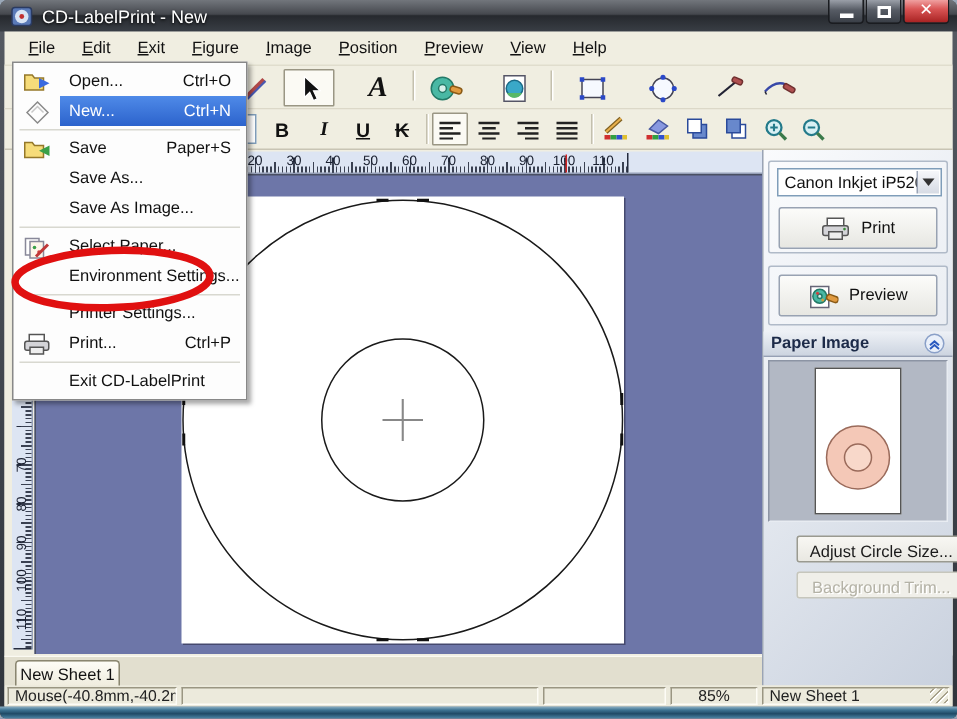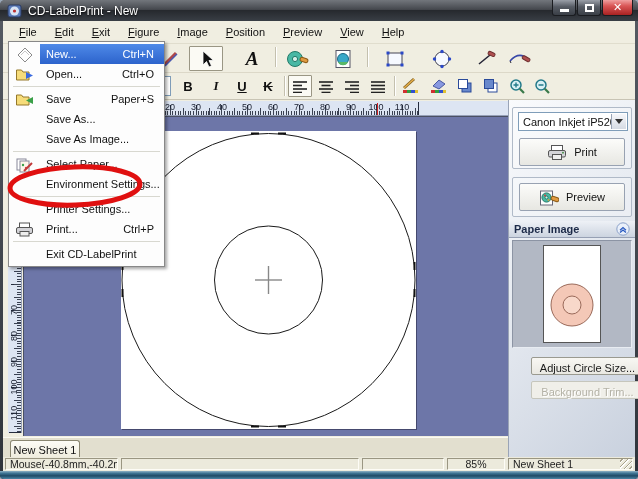--- a/index.html
+++ b/index.html
@@ -460,42 +460,42 @@
       <div class="spane sp-sheet">
         <span>New Sheet 1</span>
         <div class="grip"></div>
       </div>
     </div>
   </div>
 
   <div class="bottomframe"></div>
 
   <div class="filemenu">
+    <div class="menu-item">
+      <span class="icon-cell">
+          <svg width="19" height="16">
+            <path d="M1.5,4 h5 l1.5,2 h6 v8 h-12.5 z" fill="#f6dc7a" stroke="#95782a"></path>
+            <polygon points="11,6 18,9.5 11,13" fill="#3a6ae0"></polygon>
+          </svg>
+        </span>
+      <span class="item-body">
+          <span>Open...</span>
+          <span class="mi-shortcut">Ctrl+O</span>
+        </span>
+    </div>
     <div class="menu-item highlighted">
       <span class="icon-cell">
           <svg width="18" height="17">
             <polygon points="2,9 9,2 16,9 9,16" fill="#fdfdfd" stroke="#8a8a8a"></polygon>
             <polyline points="5,9 9,5 13,9" fill="none" stroke="#c8c8c8"></polyline>
           </svg>
         </span>
       <span class="item-body">
           <span>New...</span>
           <span class="mi-shortcut">Ctrl+N</span>
-        </span>
-    </div>
-    <div class="menu-item">
-      <span class="icon-cell">
-          <svg width="19" height="16">
-            <path d="M1.5,4 h5 l1.5,2 h6 v8 h-12.5 z" fill="#f6dc7a" stroke="#95782a"></path>
-            <polygon points="11,6 18,9.5 11,13" fill="#3a6ae0"></polygon>
-          </svg>
-        </span>
-      <span class="item-body">
-          <span>Open...</span>
-          <span class="mi-shortcut">Ctrl+O</span>
         </span>
     </div>
     <div class="menu-sep"></div>
     <div class="menu-item">
       <span class="icon-cell">
           <svg width="19" height="16">
             <path d="M1.5,4 h5 l1.5,2 h6 v8 h-12.5 z" fill="#f6dc7a" stroke="#95782a"></path>
             <polygon points="18,6 11,9.5 18,13" fill="#3aa048"></polygon>
           </svg>
         </span>

